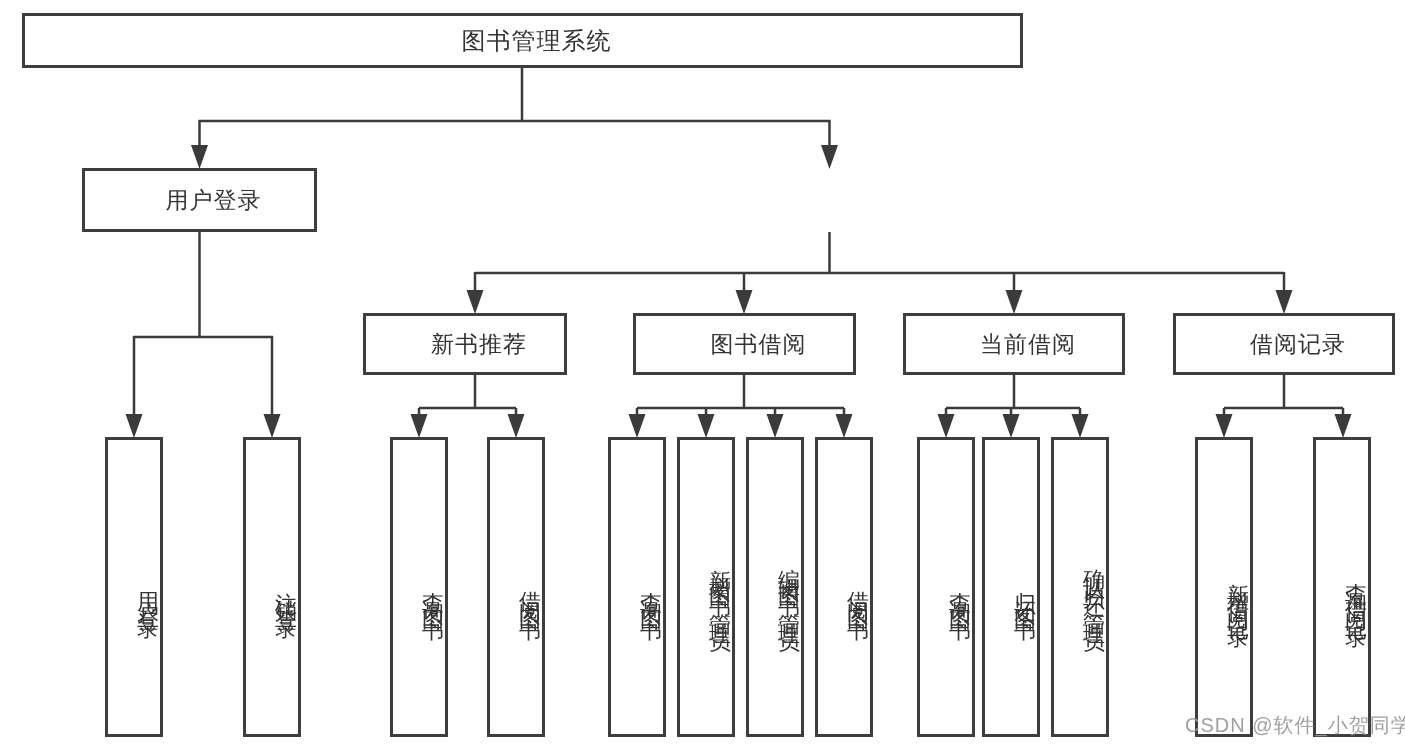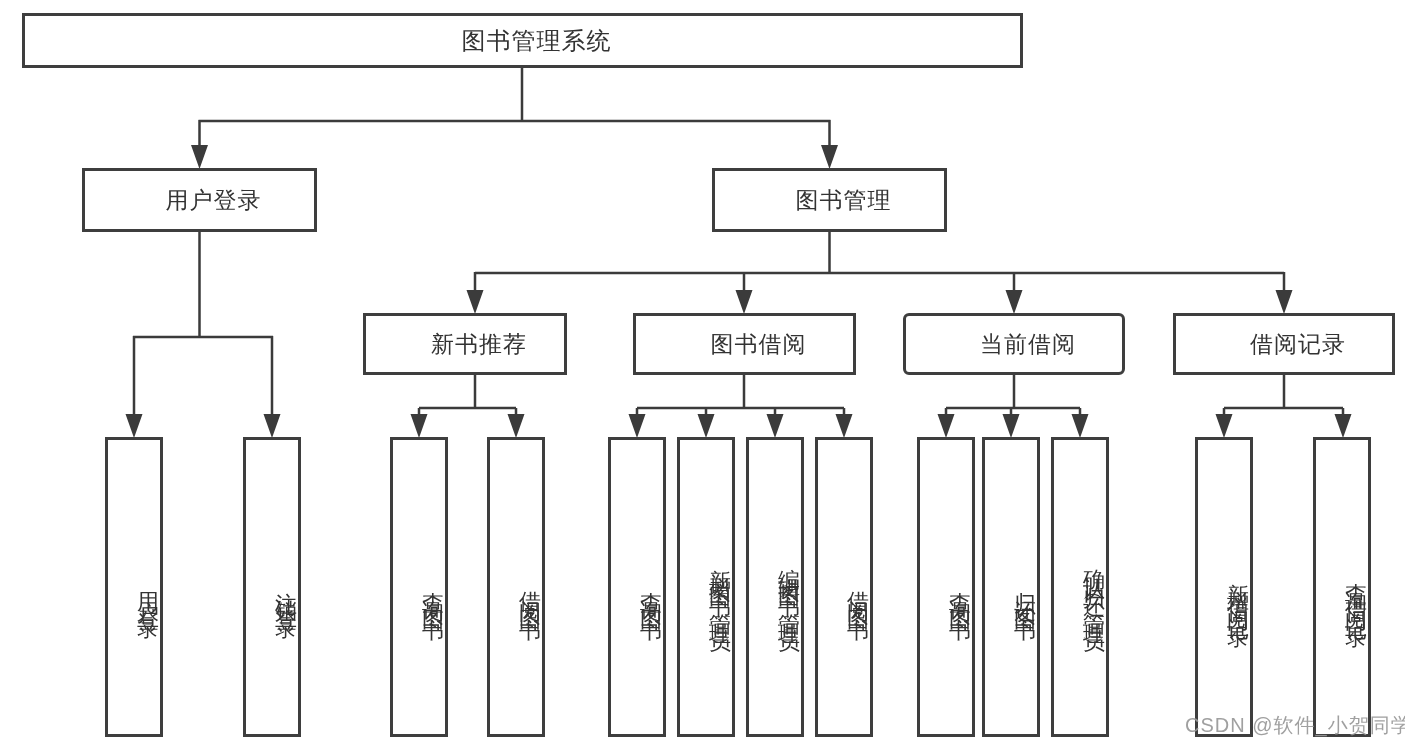--- a/index.html
+++ b/index.html
@@ -32,21 +32,21 @@
     font-size: 22px;
     letter-spacing: 9px;
     padding-top: 9px; 
   }
   
   #n-root   { left: 22px;   top: 13px;  width: 1001px; height: 55px; }
   #n-login  { left: 82px;   top: 168px; width: 235px;  height: 64px; }
   #n-mgmt   { left: 712px;  top: 168px; width: 235px;  height: 64px; }
   #n-newrec { left: 363px;  top: 313px; width: 204px;  height: 62px; }
   #n-borrow { left: 633px;  top: 313px; width: 223px;  height: 62px; }
-  #n-cur    { left: 903px;  top: 313px; width: 222px;  height: 62px; border-radius: 6px; }
+  #n-cur    { left: 903px;  top: 313px; width: 222px;  height: 62px; }
   #n-rec    { left: 1173px; top: 313px; width: 222px;  height: 62px; }
   .leaf { top: 437px; width: 58px; height: 300px; }
   #l1  { left: 105px;  }
   #l2  { left: 243px;  }
   #l3  { left: 390px;  }
   #l4  { left: 487px;  }
   #l5  { left: 608px;  }
   #l6  { left: 677px;  }
   #l7  { left: 746px;  }
   #l8  { left: 815px;  }
@@ -121,21 +121,20 @@
              M937.5 414 L954.5 414 L946 438 Z
              M1002.5 414 L1019.5 414 L1011 438 Z
              M1071.5 414 L1088.5 414 L1080 438 Z
              M1215.5 414 L1232.5 414 L1224 438 Z
              M1334.5 414 L1351.5 414 L1343 438 Z" fill="#3b3b3b" stroke="none"></path>
   </svg>
 
   <div id="n-root" class="box hbox root-box">图书管理系统</div>
 
   <div id="n-login" class="box hbox">用户登录</div>
-  <div id="n-mgmt" class="box hbox">图书管理</div>
 
   <div id="n-newrec" class="box hbox">新书推荐</div>
   <div id="n-borrow" class="box hbox">图书借阅</div>
   <div id="n-cur" class="box hbox">当前借阅</div>
   <div id="n-rec" class="box hbox">借阅记录</div>
 
   <div id="l1" class="box vbox leaf">用户登录</div>
   <div id="l2" class="box vbox leaf">注销登录</div>
 
   <div id="l3" class="box vbox leaf">查询图书</div>

